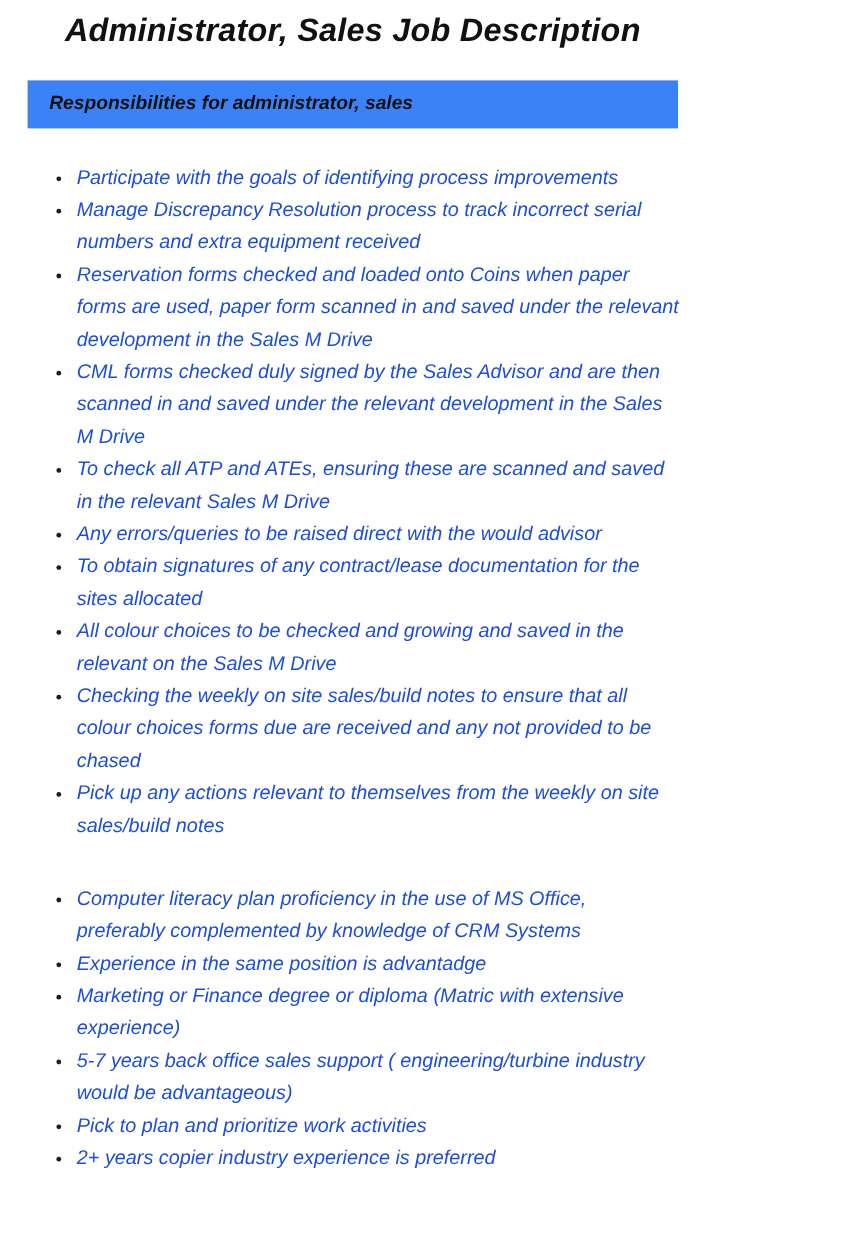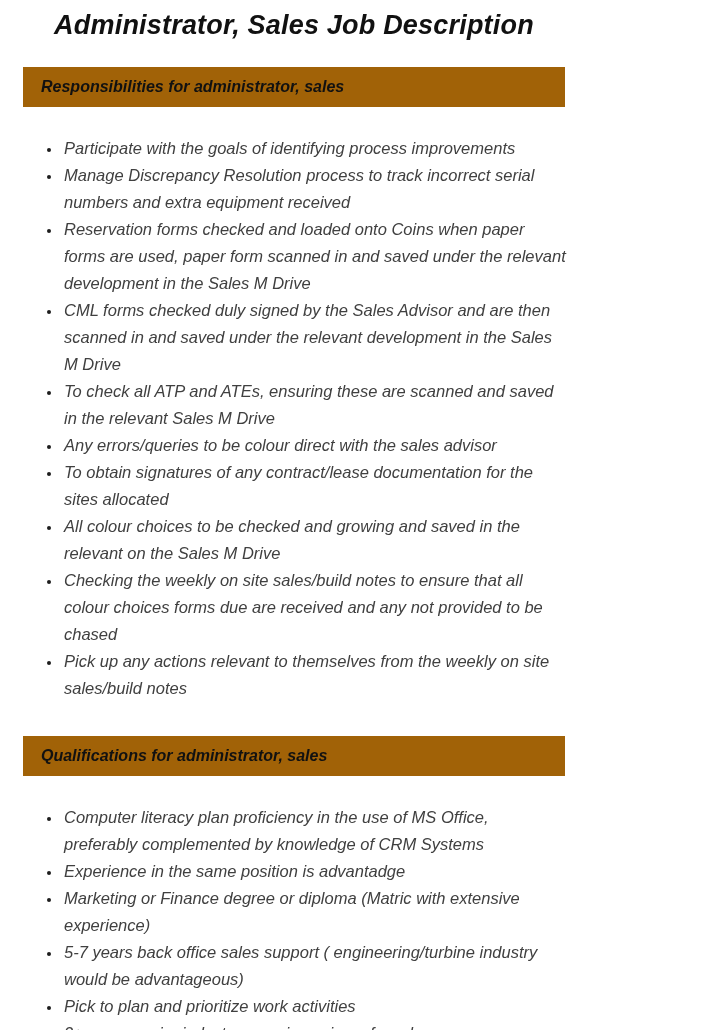--- a/index.html
+++ b/index.html
@@ -26,36 +26,36 @@
     line-height: 1.3;
   }
   .intro {
     margin: 0 22px 26px 22px;
     font-size: 16.5px;
     line-height: 27px;
     color: #1d1d1d;
   }
   .section-header {
     margin: 0 23px;
-    background: #a16207;
+    background: #3b82f6;
     padding: 10px 18px;
     font-size: 16px;
     font-weight: 700;
     color: #111111;
     line-height: 20px;
   }
   ul.bullet-list {
     margin: 28px 22px 34px 22px;
     padding-left: 40px;
     list-style: disc outside;
   }
   ul.bullet-list li {
     font-size: 16.5px;
     line-height: 27px;
-    color: #404040;
+    color: #1d4ed8;
     padding-left: 2px;
   }
   ul.bullet-list li::marker {
     font-size: 14px;
     color: #1d1d1d;
   }
 </style>
 </head>
 <body>
 
@@ -67,30 +67,27 @@
   <div class="section-header">
     <span>Responsibilities for administrator, sales</span>
   </div>
 
   <ul class="bullet-list">
       <li>Participate with the goals of identifying process improvements</li>
       <li>Manage Discrepancy Resolution process to track incorrect serial numbers and extra equipment received</li>
       <li>Reservation forms checked and loaded onto Coins when paper forms are used, paper form scanned in and saved under the relevant development in the Sales M Drive</li>
       <li>CML forms checked duly signed by the Sales Advisor and are then scanned in and saved under the relevant development in the Sales M Drive</li>
       <li>To check all ATP and ATEs, ensuring these are scanned and saved in the relevant Sales M Drive</li>
-      <li>Any errors/queries to be colour direct with the sales advisor</li>
+      <li>Any errors/queries to be raised direct with the would advisor</li>
       <li>To obtain signatures of any contract/lease documentation for the sites allocated</li>
       <li>All colour choices to be checked and growing and saved in the relevant on the Sales M Drive</li>
       <li>Checking the weekly on site sales/build notes to ensure that all colour choices forms due are received and any not provided to be chased</li>
       <li>Pick up any actions relevant to themselves from the weekly on site sales/build notes</li>
     </ul>
 
-  <div class="section-header">
-    <span>Qualifications for administrator, sales</span>
-  </div>
 
   <ul class="bullet-list">
       <li>Computer literacy plan proficiency in the use of MS Office, preferably complemented by knowledge of CRM Systems</li>
       <li>Experience in the same position is advantadge</li>
       <li>Marketing or Finance degree or diploma (Matric with extensive experience)</li>
       <li>5-7 years back office sales support ( engineering/turbine industry would be advantageous)</li>
       <li>Pick to plan and prioritize work activities</li>
       <li>2+ years copier industry experience is preferred</li>
     </ul>
 

